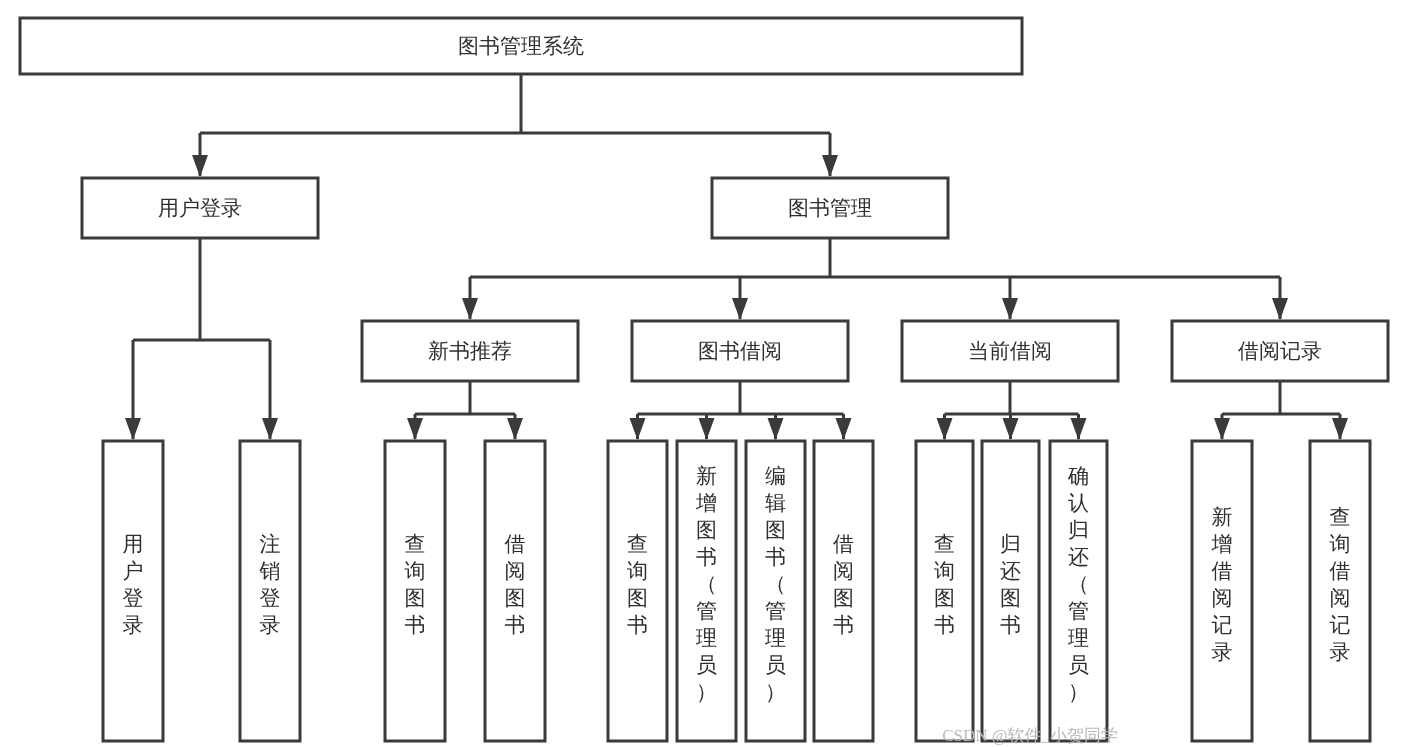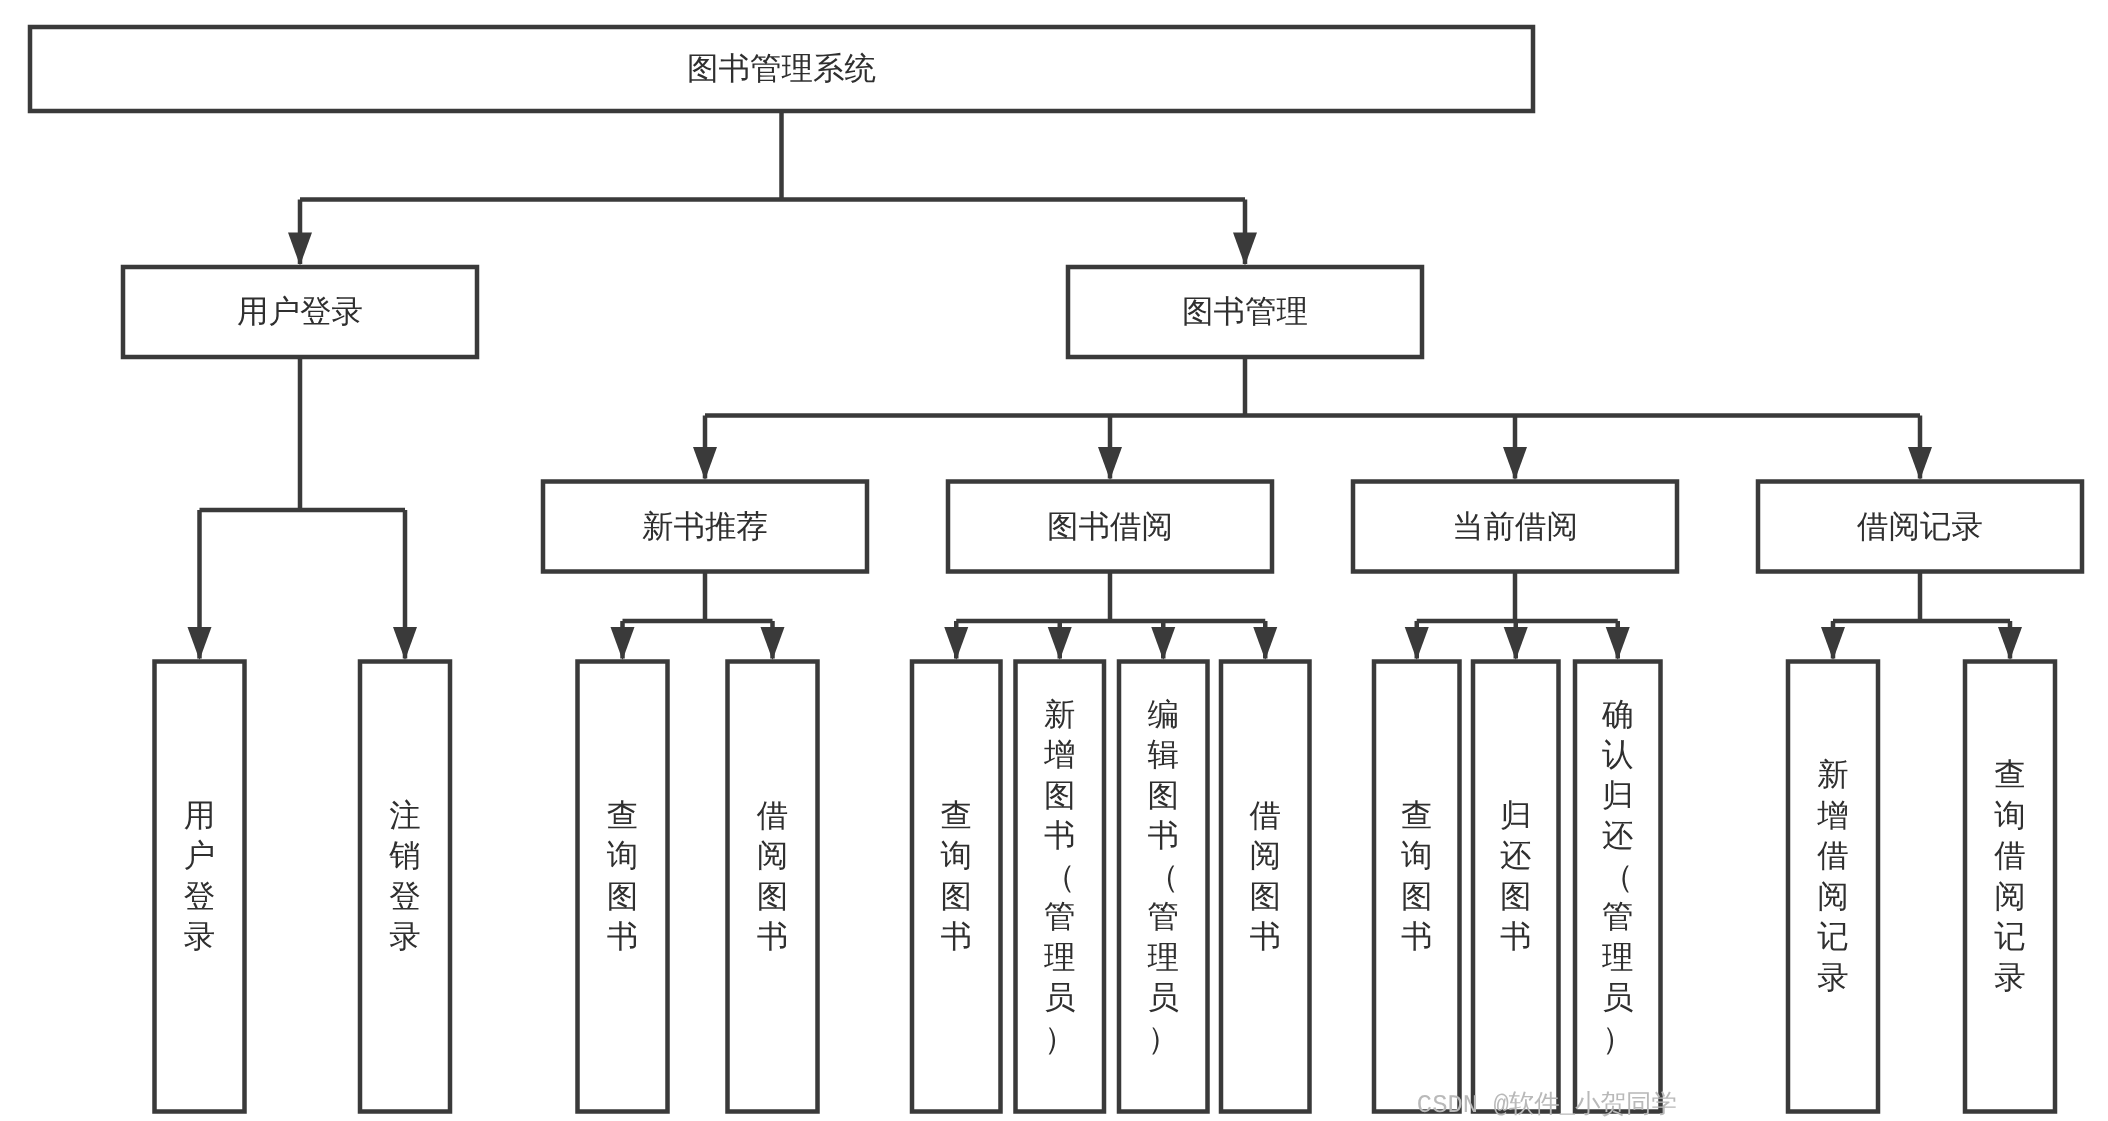--- a/index.html
+++ b/index.html
@@ -51,21 +51,21 @@
   .node-label-vert {
     font-family: "DejaVu Sans", "Liberation Sans", sans-serif;
     font-size: 21px;
     fill: #2f2f2f;
     text-anchor: middle;
   }
   .watermark {
     position: absolute;
     right: 8px;
     bottom: 6px;
-    font-family: Liberation Mono, monospace;
+    font-family: Liberation Serif, serif;
     font-size: 17px;
     color: #b9b9b9;
     white-space: nowrap;
     user-select: none;
     text-align: right;
   }
 </style>
 </head>
 <body>
 

